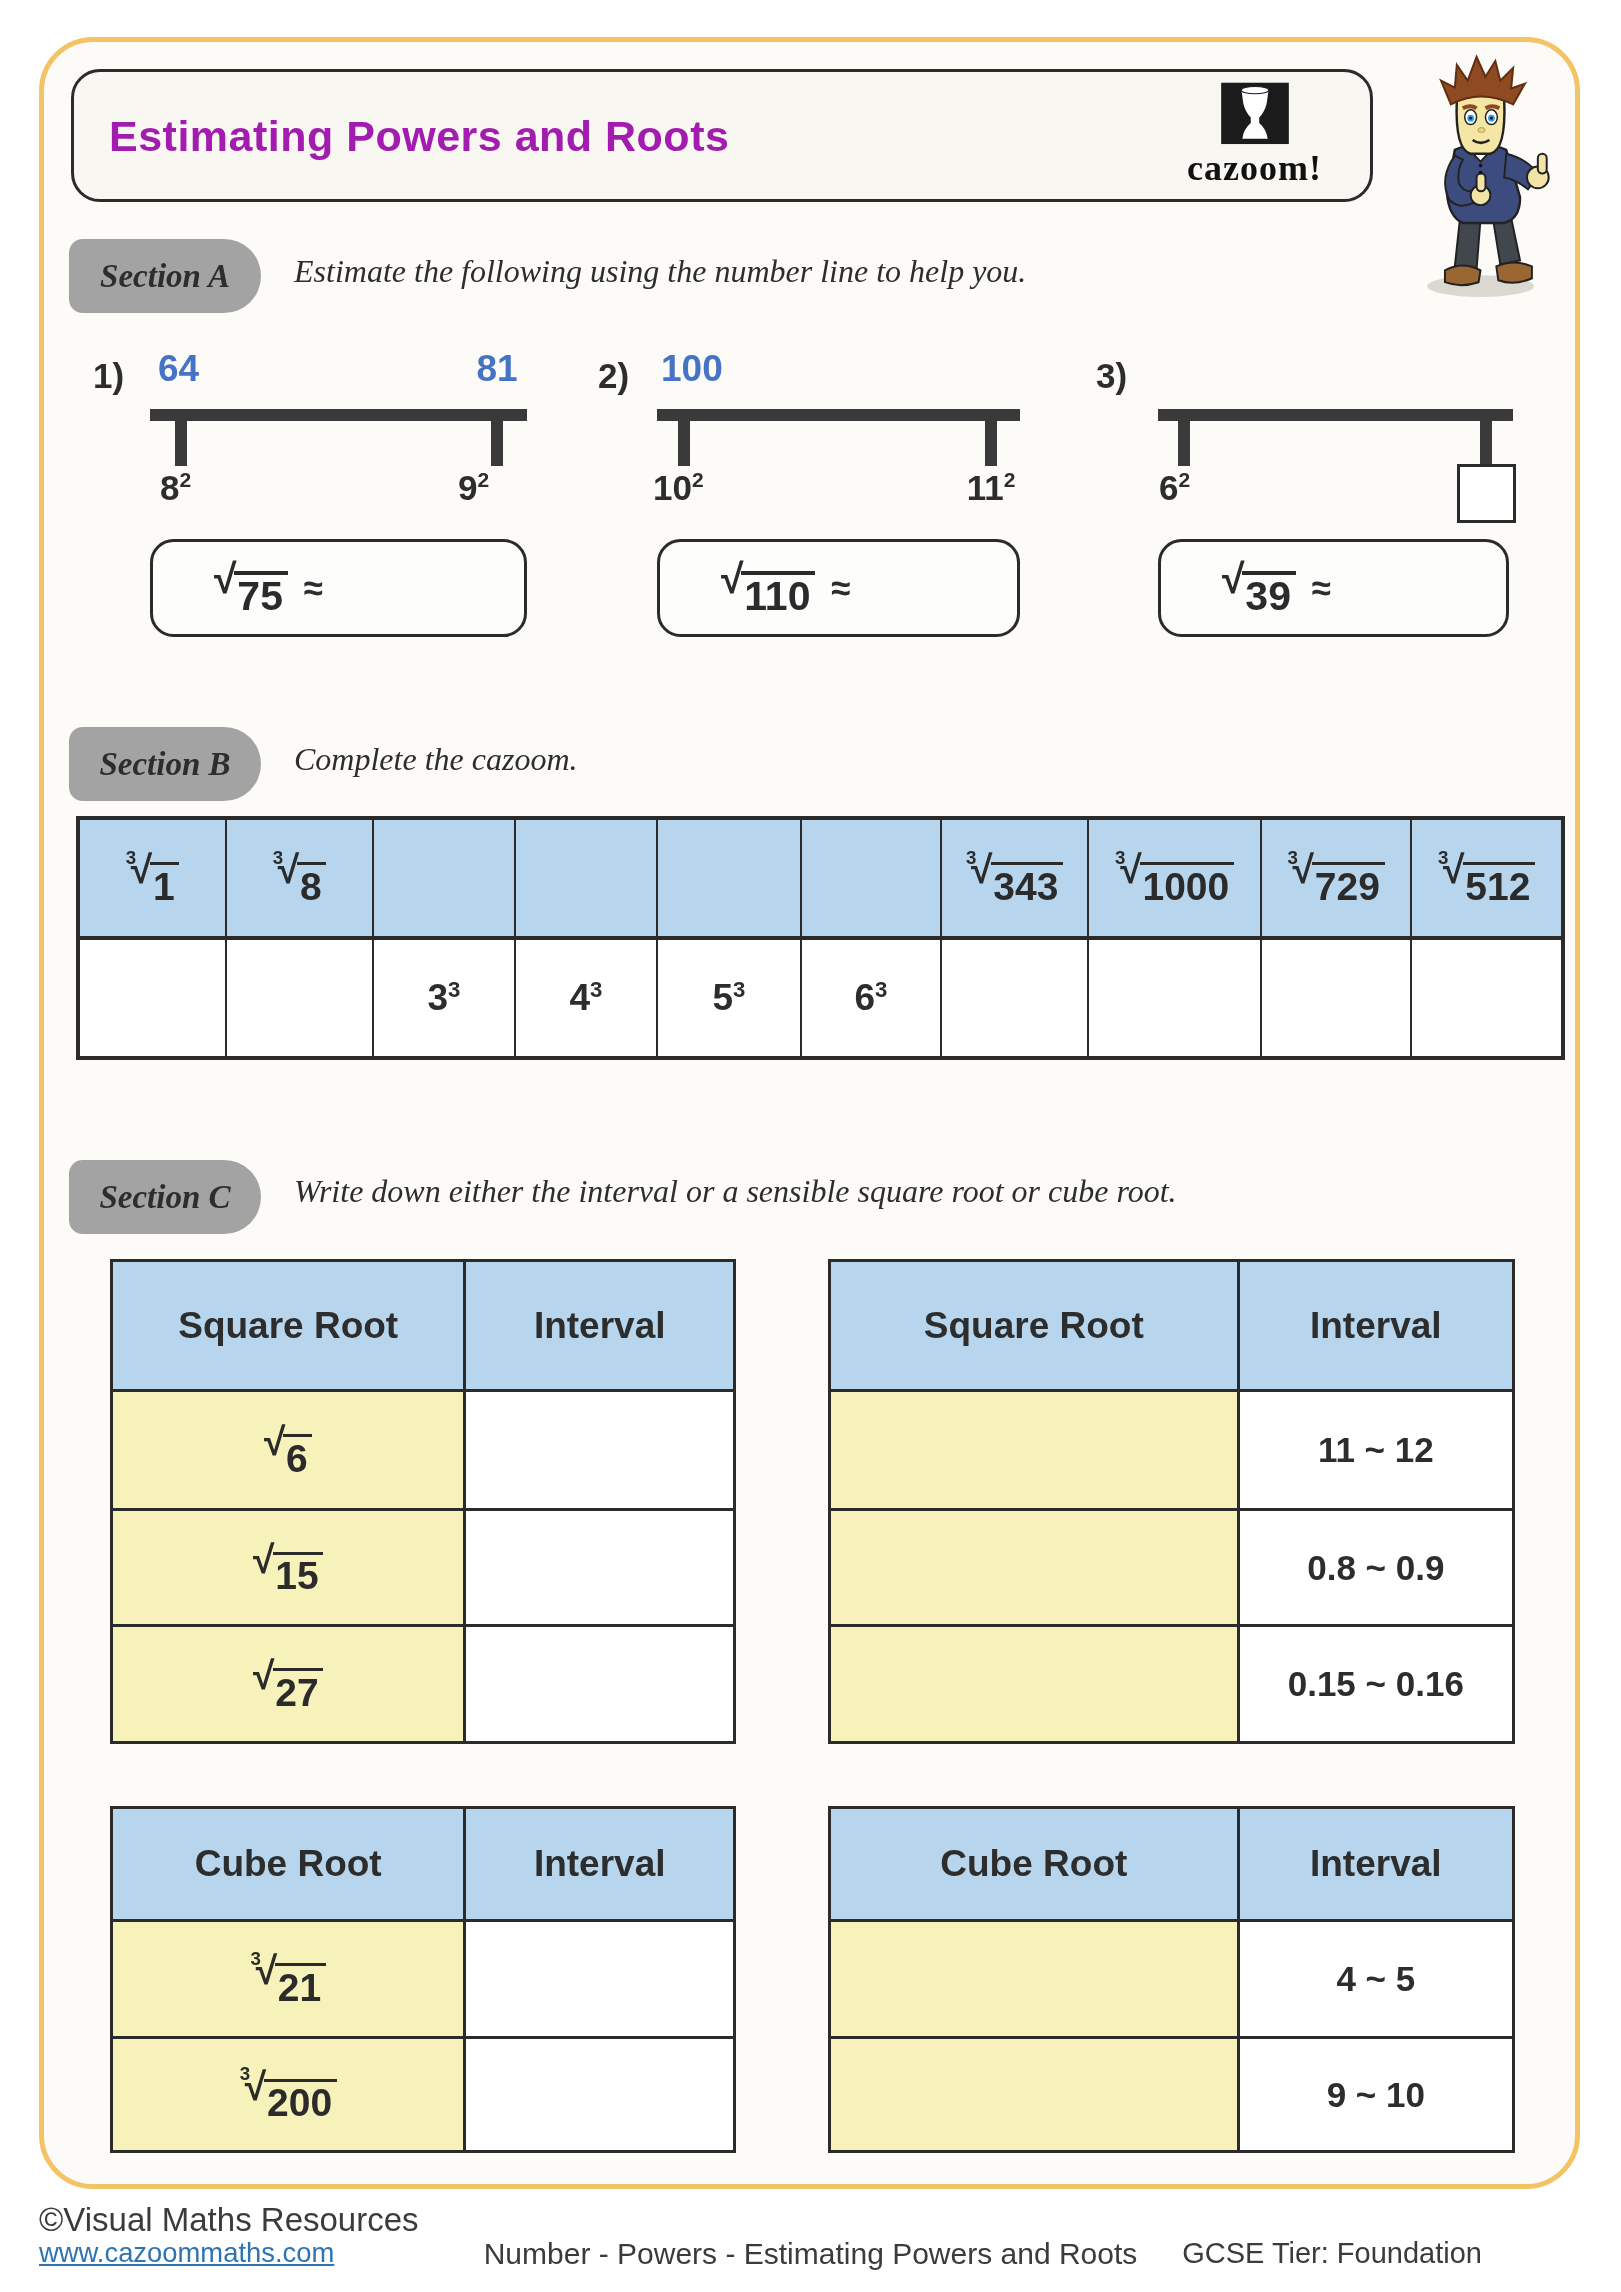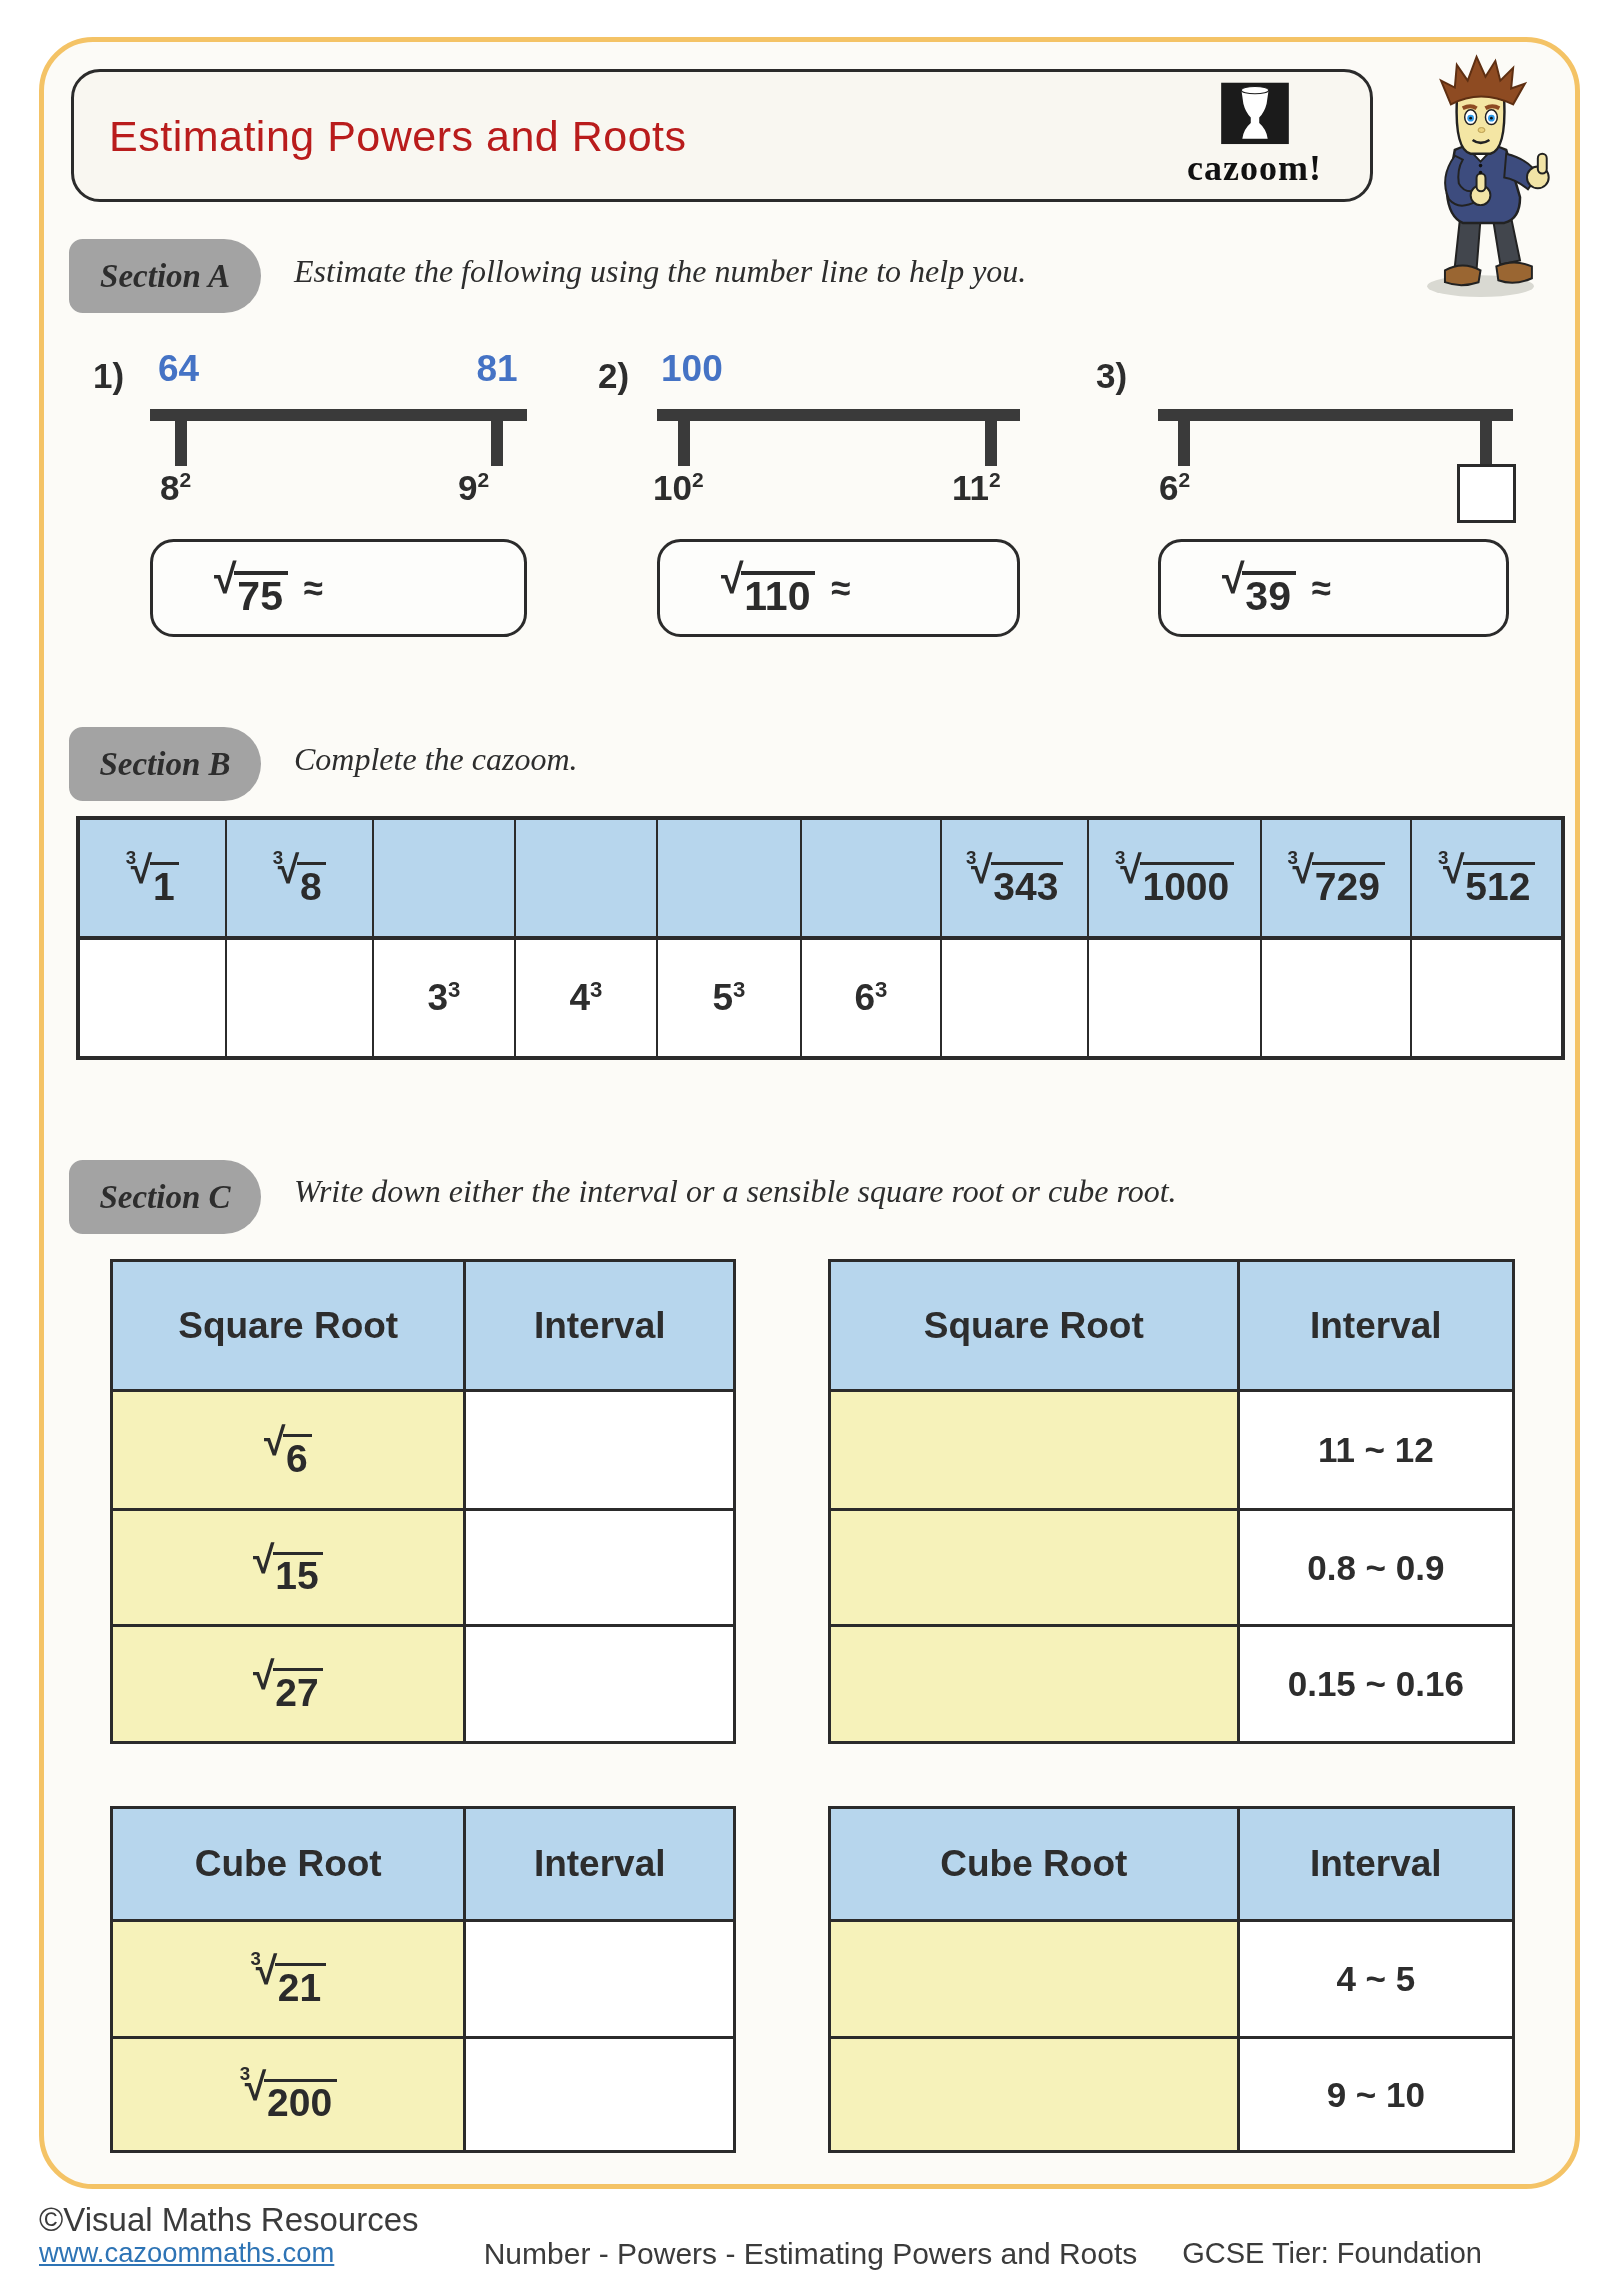--- a/index.html
+++ b/index.html
@@ -1,21 +1,21 @@
 <!DOCTYPE html>
 <html><head>
 <meta charset="utf-8">
 <style>
   html,body{margin:0;padding:0;background:#fff;}
   .page{position:relative;width:1621px;height:2293px;background:#fff;font-family:"Liberation Sans",sans-serif;color:#2b2b2b;overflow:hidden;}
   .frame{position:absolute;left:39px;top:37px;width:1531px;height:2142px;border:5.9px solid #F4C366;border-radius:54px;background:#FCFBF7;}
 
   
   .title-box{position:absolute;left:71px;top:69px;width:1296px;height:127px;border:3.9px solid #2b2b2b;border-radius:29px;background:#F9F7F1;}
-  .title-box h1{position:absolute;left:35px;top:50%;transform:translateY(-50%);margin:0;font-size:43px;font-weight:400;letter-spacing:0.5px;color:#b91c1c;}
+  .title-box h1{position:absolute;left:35px;top:50%;transform:translateY(-50%);margin:0;font-size:43px;font-weight:700;letter-spacing:0.5px;color:#a21caf;}
   .logo{position:absolute;right:47px;top:7.8px;width:137px;height:114px;text-align:center;}
   .logo svg{display:block;margin:0 auto;}
   .logo-text{display:block;margin-top:-3.9px;font-family:"Liberation Serif",serif;font-weight:700;font-size:36px;color:#111;letter-spacing:1px;}
   .mascot{position:absolute;left:1392px;top:51px;}
 
   
   .sec-label{position:absolute;left:69px;width:192px;height:74px;background:#a3a3a3;border-radius:13.7px 37px 37px 13.7px;display:flex;align-items:center;justify-content:center;font-family:"Liberation Serif",serif;font-style:italic;font-weight:700;font-size:33px;color:#2d2d2d;}
   .instruction{position:absolute;left:294px;margin:0;font-family:"Liberation Serif",serif;font-style:italic;font-size:32px;color:#2d2d2d;white-space:nowrap;}
 
   
@@ -133,21 +133,21 @@
     </div>
   </div>
 
   <div class="nl-group" style="left:598px;width:431px;">
     <span class="q-num">2)</span>
     <span class="nl-val" style="left:63px;">100</span>
     <div class="nl-bar" style="left:59px;top:61px;width:363px;"></div>
     <div class="nl-tick" style="left:80px;top:61px;"></div>
     <div class="nl-tick" style="left:387px;top:61px;"></div>
     <span class="nl-base" style="left:55px;"><span>10</span><sup>2</sup></span>
-    <span class="nl-base" style="left:354px;width:78px;"><span>11</span><sup>2</sup></span>
+    <span class="nl-base" style="left:354px;width:78px;text-align:center;"><span>11</span><sup>2</sup></span>
     <div class="answer-box" style="left:59px;width:363px;">
       <span class="root" style="font-size:41px;">
           <span class="sign">√</span>
           <span class="rad">110</span>
         </span>
       <span class="approx">≈</span>
     </div>
   </div>
 
   <div class="nl-group" style="left:1096px;width:431px;">

